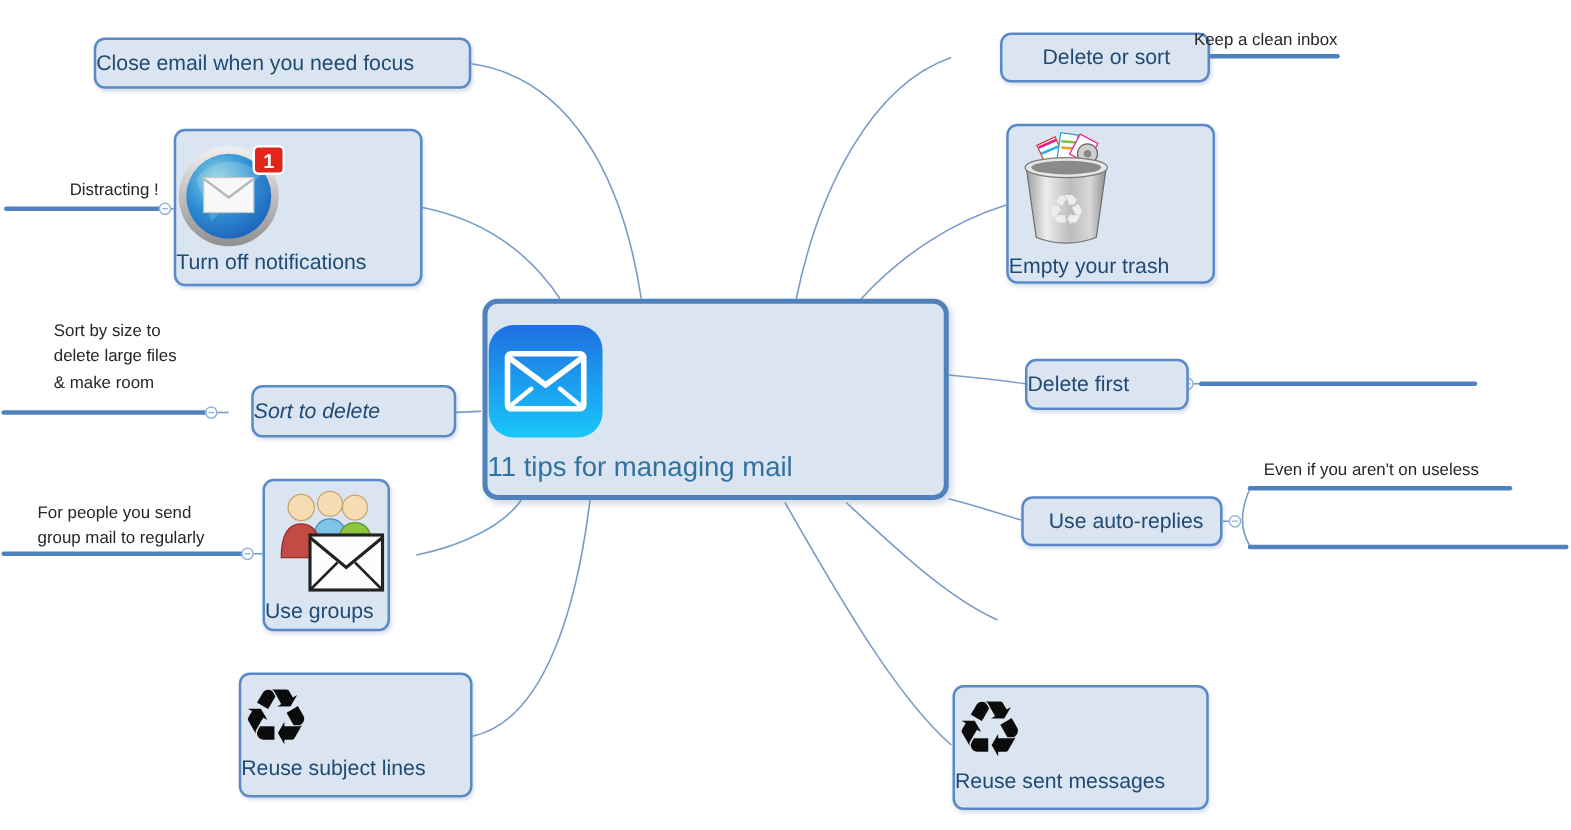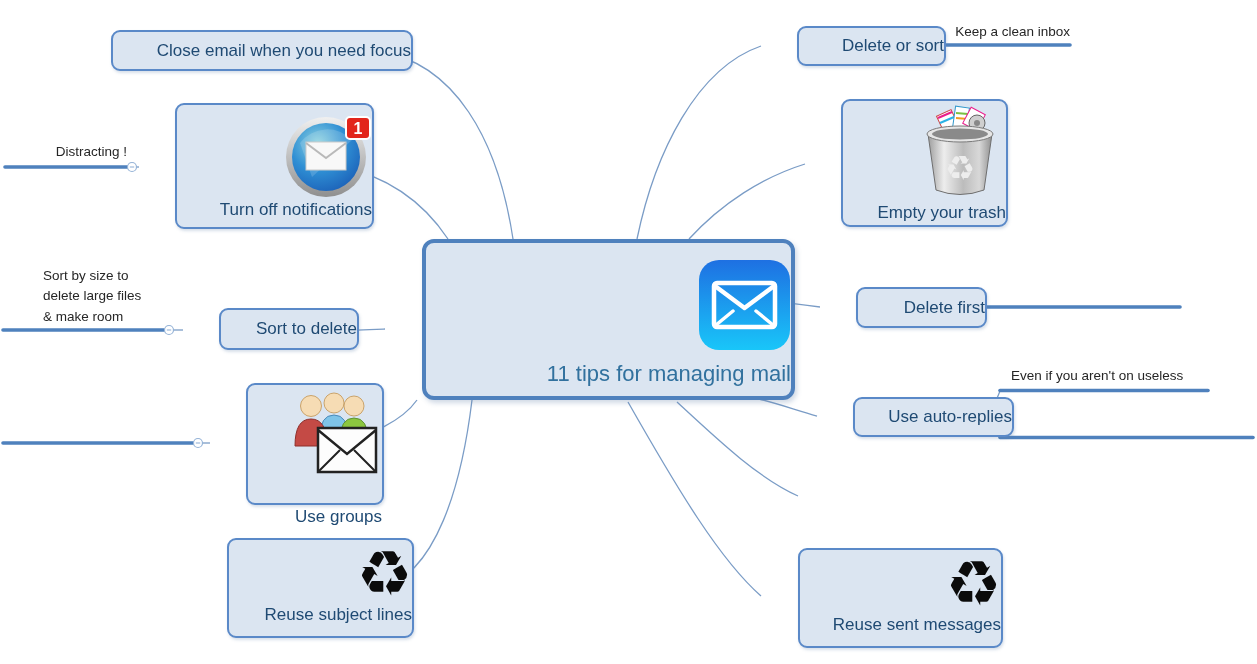--- a/index.html
+++ b/index.html
@@ -12,33 +12,31 @@
   .branch{fill:none;stroke:var(--branch_line,#4f81bd);stroke-width:3.6px;stroke-linecap:round;}
   .handle circle{fill:#fff;stroke:var(--handle,#95b3d7);stroke-width:1.2px;}
   .handle line{stroke:var(--handle,#95b3d7);stroke-width:1.1px;}
   .topic{
     position:absolute;box-sizing:border-box;
     background:var(--node_fill,#dbe5f1);
     border:2px solid var(--node_border,#5a89c8);
     border-radius:9px;
     color:var(--node_text,#1f4a73);
     font-size:17px;
-    display:flex;flex-direction:column;align-items:flex-end;justify-content:center;
+    display:flex;flex-direction:column;align-items:flex-start;justify-content:center;
     box-shadow:1px 2px 3px rgba(100,130,170,0.25);
-    margin-left:36px;
   }
   .topic .label{white-space:nowrap;line-height:1.25;}
   .topic.root{
     border:4px solid var(--root_border,#4f81bd);
     border-radius:12px;
     color:var(--root_text,#31719e);
     font-size:22px;
     justify-content:flex-start;padding-top:16px;
     box-shadow:2px 3px 5px rgba(100,130,170,0.3);
-    padding-left:48px;
   }
   .topic.root .label{margin-top:9px;}
   .topic.with-icon{justify-content:flex-start;}
   .icon{flex:0 0 auto;display:flex;align-items:center;justify-content:center;}
   .recycle-glyph{
     font-family:"DejaVu Sans",sans-serif;
     font-size:62px;line-height:0.95;color:#0b0b0b;
   }
   .annotation{
     position:absolute;color:var(--annotation_text,#262626);
@@ -151,25 +149,25 @@
         <path d="M16 32 A34 34 0 0 1 68 29 L28 66 Z" fill="#ffffff" opacity="0.16"></path>
         <rect x="22" y="31" width="40" height="28" fill="#f8f8f8" stroke="#c9c9c9"></rect>
         <path d="M22 32 L42 47 L62 32" fill="none" stroke="#b9b9b9" stroke-width="2"></path>
         <rect x="62" y="6" width="24" height="22" rx="4" fill="#e2251b" stroke="#fff" stroke-width="2"></rect>
         <text x="74" y="23" text-anchor="middle" font-size="16" font-weight="bold" fill="#ffffff">1</text>
       </svg>
     </div>
     <div class="label">Turn off notifications</div>
   </div>
 
-  <div class="topic" style="left:183px;top:308px;width:140px;height:42px;">
+  <div class="topic" style="left:201px;top:308px;width:164px;height:42px;font-style:italic;">
     <div class="label">Sort to delete</div>
   </div>
 
-  <div class="topic with-icon" style="left:210px;top:383px;width:138px;height:122px;padding-top:5px;gap:28px;">
+  <div class="topic with-icon" style="left:210px;top:383px;width:102px;height:122px;padding-top:5px;">
     <div class="icon">
       <svg width="100" height="88" viewBox="0 0 100 88">
         <circle cx="52" cy="13" r="10" fill="#f6dcb4" stroke="#caa36a"></circle>
         <path d="M38 47 Q38 25 52 25 Q66 25 66 47 Z" fill="#7fc4e8" stroke="#4a89b8"></path>
         <circle cx="72" cy="16" r="10" fill="#f6dcb4" stroke="#caa36a"></circle>
         <path d="M58 50 Q58 28 72 28 Q86 28 86 50 Z" fill="#8cc63f" stroke="#5f9135"></path>
         <circle cx="29" cy="16" r="10.5" fill="#f6dcb4" stroke="#caa36a"></circle>
         <path d="M13 56 Q13 29 29 29 Q45 29 45 56 Z" fill="#c44a45" stroke="#8e2f2b"></path>
         <rect x="36" y="38" width="58" height="44" fill="#fdfdfd" stroke="#222222" stroke-width="2.5"></rect>
         <path d="M36 40 L65 64 L94 40" fill="none" stroke="#222222" stroke-width="2.5"></path>
@@ -177,21 +175,21 @@
       </svg>
     </div>
     <div class="label">Use groups</div>
   </div>
 
   <div class="topic with-icon" style="left:191px;top:538px;width:187px;height:100px;padding-top:5px;">
     <div class="icon recycle-glyph">♻</div>
     <div class="label">Reuse subject lines</div>
   </div>
 
-  <div class="topic" style="left:761px;top:26px;width:149px;height:40px;">
+  <div class="topic" style="left:800px;top:26px;width:168px;height:40px;padding-left:32px;">
     <div class="label">Delete or sort</div>
   </div>
 
   <div class="topic with-icon" style="left:805px;top:99px;width:167px;height:128px;padding-top:3px;">
     <div class="icon">
       <svg width="92" height="98" viewBox="0 0 92 98">
         <defs>
           <linearGradient id="gcan" x1="0" x2="1" y1="0" y2="0">
             <stop offset="0" stop-color="#9d9d9d"></stop>
               <stop offset="0.25" stop-color="#ededed"></stop>
@@ -217,30 +215,32 @@
         <text x="46" y="76" text-anchor="middle" font-size="34" fill="#ededed" font-family="DejaVu Sans">♻</text>
       </svg>
     </div>
     <div class="label">Empty your trash</div>
   </div>
 
   <div class="topic" style="left:820px;top:287px;width:131px;height:41px;">
     <div class="label">Delete first</div>
   </div>
 
-  <div class="topic" style="left:817px;top:397px;width:161px;height:40px;">
+  <div class="topic" style="left:817px;top:397px;width:161px;height:40px;padding-left:20px;">
     <div class="label">Use auto-replies</div>
   </div>
 
 
   <div class="topic with-icon" style="left:762px;top:548px;width:205px;height:100px;padding-top:5px;">
     <div class="icon recycle-glyph">♻</div>
     <div class="label">Reuse sent messages</div>
   </div>
 
   <div class="annotation center-text" style="left:5px;top:142px;width:122px;">Distracting !</div>
-  <div class="annotation" style="left:43px;top:266px;">Sort by size to
+  <div class="annotation" style="left:43px;top:255px;">Sort by size to
 delete large files
 &amp; make room</div>
+  <div class="annotation" style="left:30px;top:400px;">For people you send
+group mail to regularly</div>
   <div class="annotation center-text" style="left:926px;top:22px;width:144px;">Keep a clean inbox</div>
   <div class="annotation" style="left:1011px;top:366px;">Even if you aren't on useless</div>
 
 </div>
 
 </body></html>

